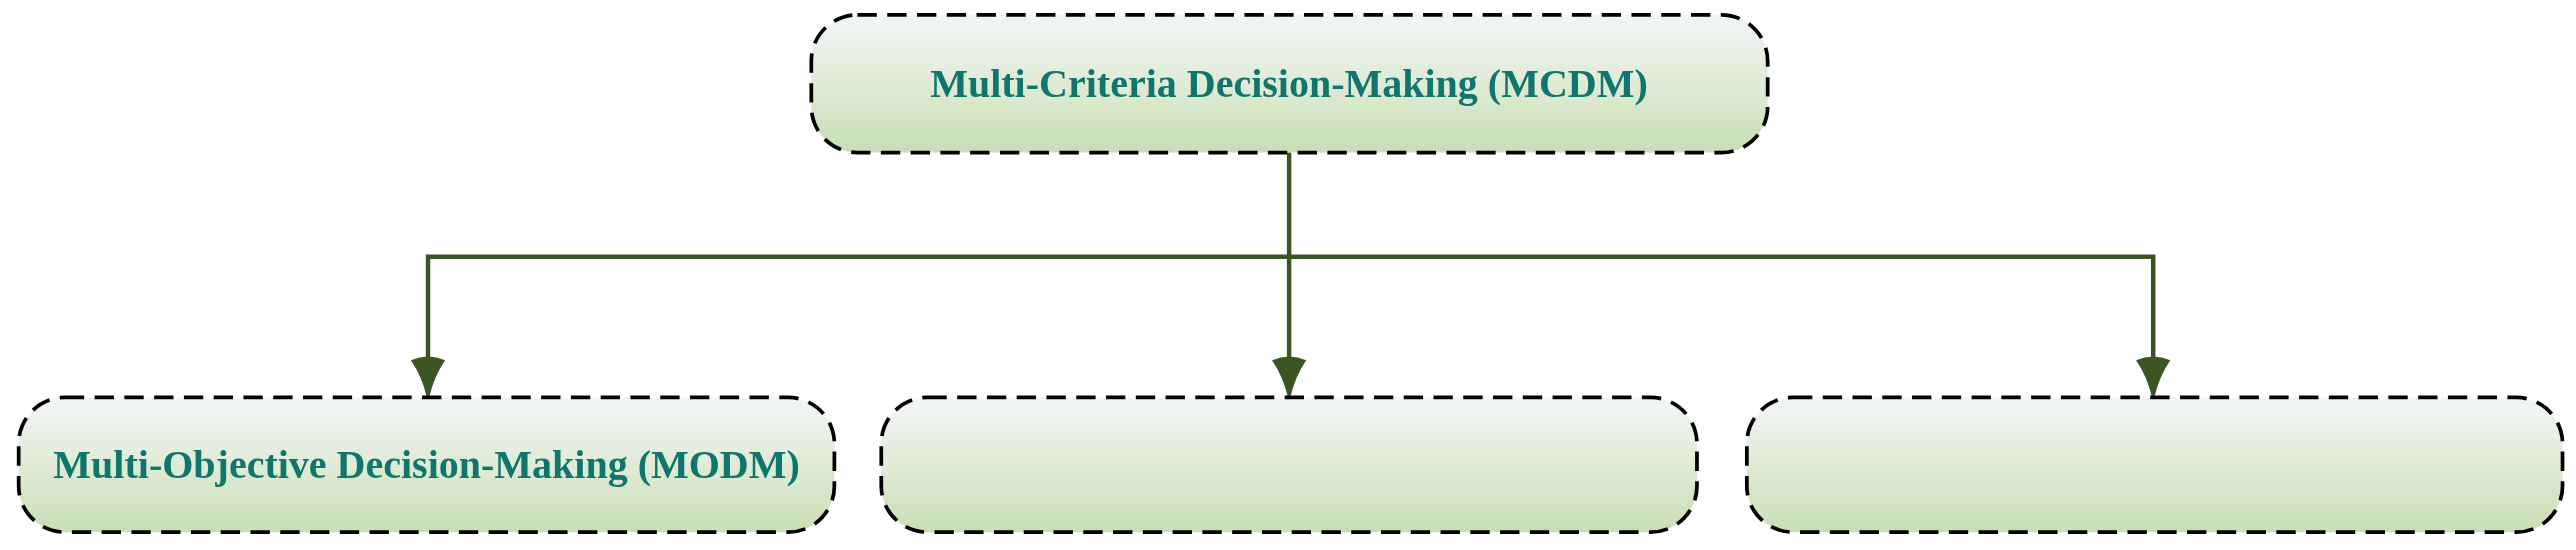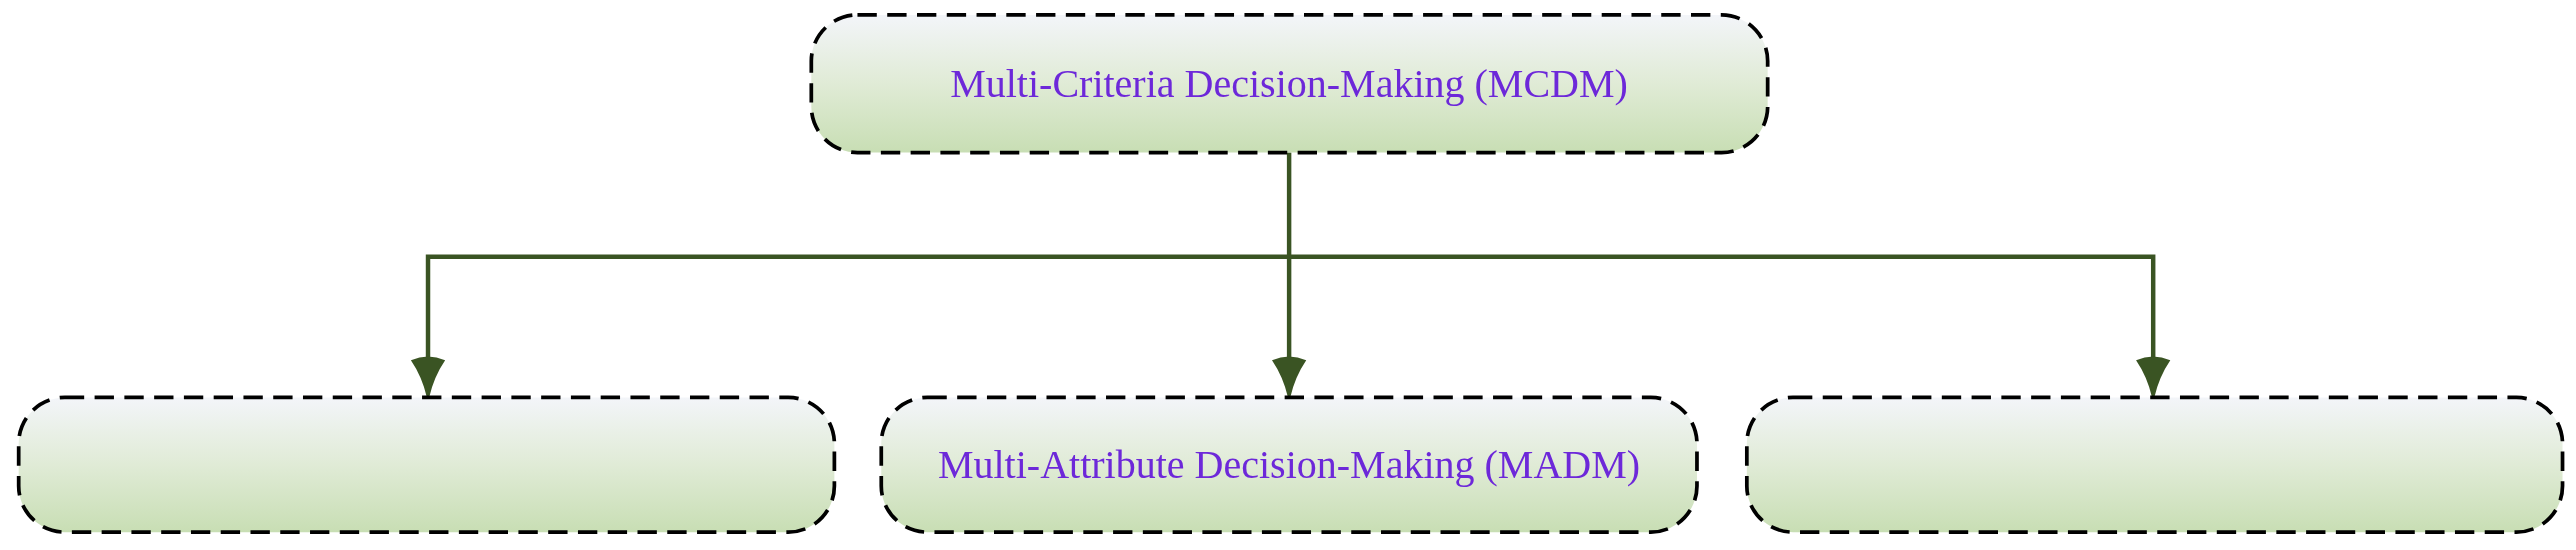--- a/index.html
+++ b/index.html
@@ -22,25 +22,26 @@
     width: 2576px;
     height: 550px;
     display: block;
   }
   .node-label {
     position: absolute;
     display: flex;
     align-items: center;
     justify-content: center;
     text-align: center;
-    color: #6d28d9;
+    color: #0f766e;
     font-size: 40px;
     line-height: 1.1;
     letter-spacing: 0px;
     pointer-events: none;
+    font-weight: bold;
   }
   .node-label.root-label   { left: 811px; top: 15px;  width: 956px; height: 138px; }
   .node-label.child-label-1 { left: 18.6px;   top: 397px; width: 816px; height: 135px; }
   .node-label.child-label-2 { left: 881px; top: 397px; width: 816px; height: 135px; }
   .node-label.child-label-3 { left: 1747px; top: 397px; width: 816px; height: 135px; }
 </style>
 </head>
 <body>
 
 <div class="stage">
@@ -61,16 +62,16 @@
     <path d="M 1709 484 Q 1732 474 1755 484 Q 1740 506 1733.5 534 L 1730.5 534 Q 1724 506 1709 484 Z" fill="#3a5423"></path>
     <path d="M 2870 484 Q 2893 474 2916 484 Q 2901 506 2894.5 534 L 2891.5 534 Q 2885 506 2870 484 Z" fill="#3a5423"></path>
 
     <rect x="1090" y="20" width="1285" height="185" rx="62" ry="62" fill="url(#boxGrad)" stroke="#000000" stroke-width="5" stroke-dasharray="26 14"></rect>
     <rect x="25" y="534" width="1096" height="181" rx="62" ry="62" fill="url(#boxGrad)" stroke="#000000" stroke-width="5" stroke-dasharray="26 14"></rect>
     <rect x="1184" y="534" width="1096" height="181" rx="62" ry="62" fill="url(#boxGrad)" stroke="#000000" stroke-width="5" stroke-dasharray="26 14"></rect>
     <rect x="2347" y="534" width="1096" height="181" rx="62" ry="62" fill="url(#boxGrad)" stroke="#000000" stroke-width="5" stroke-dasharray="26 14"></rect>
   </svg>
 
   <div class="node-label root-label">Multi-Criteria Decision-Making (MCDM)</div>
-  <div class="node-label child-label-2">Multi-Attribute Decision-Making (MADM)</div>
+  <div class="node-label child-label-1">Multi-Objective Decision-Making (MODM)</div>
 
 </div>
 
 
 </body></html>

